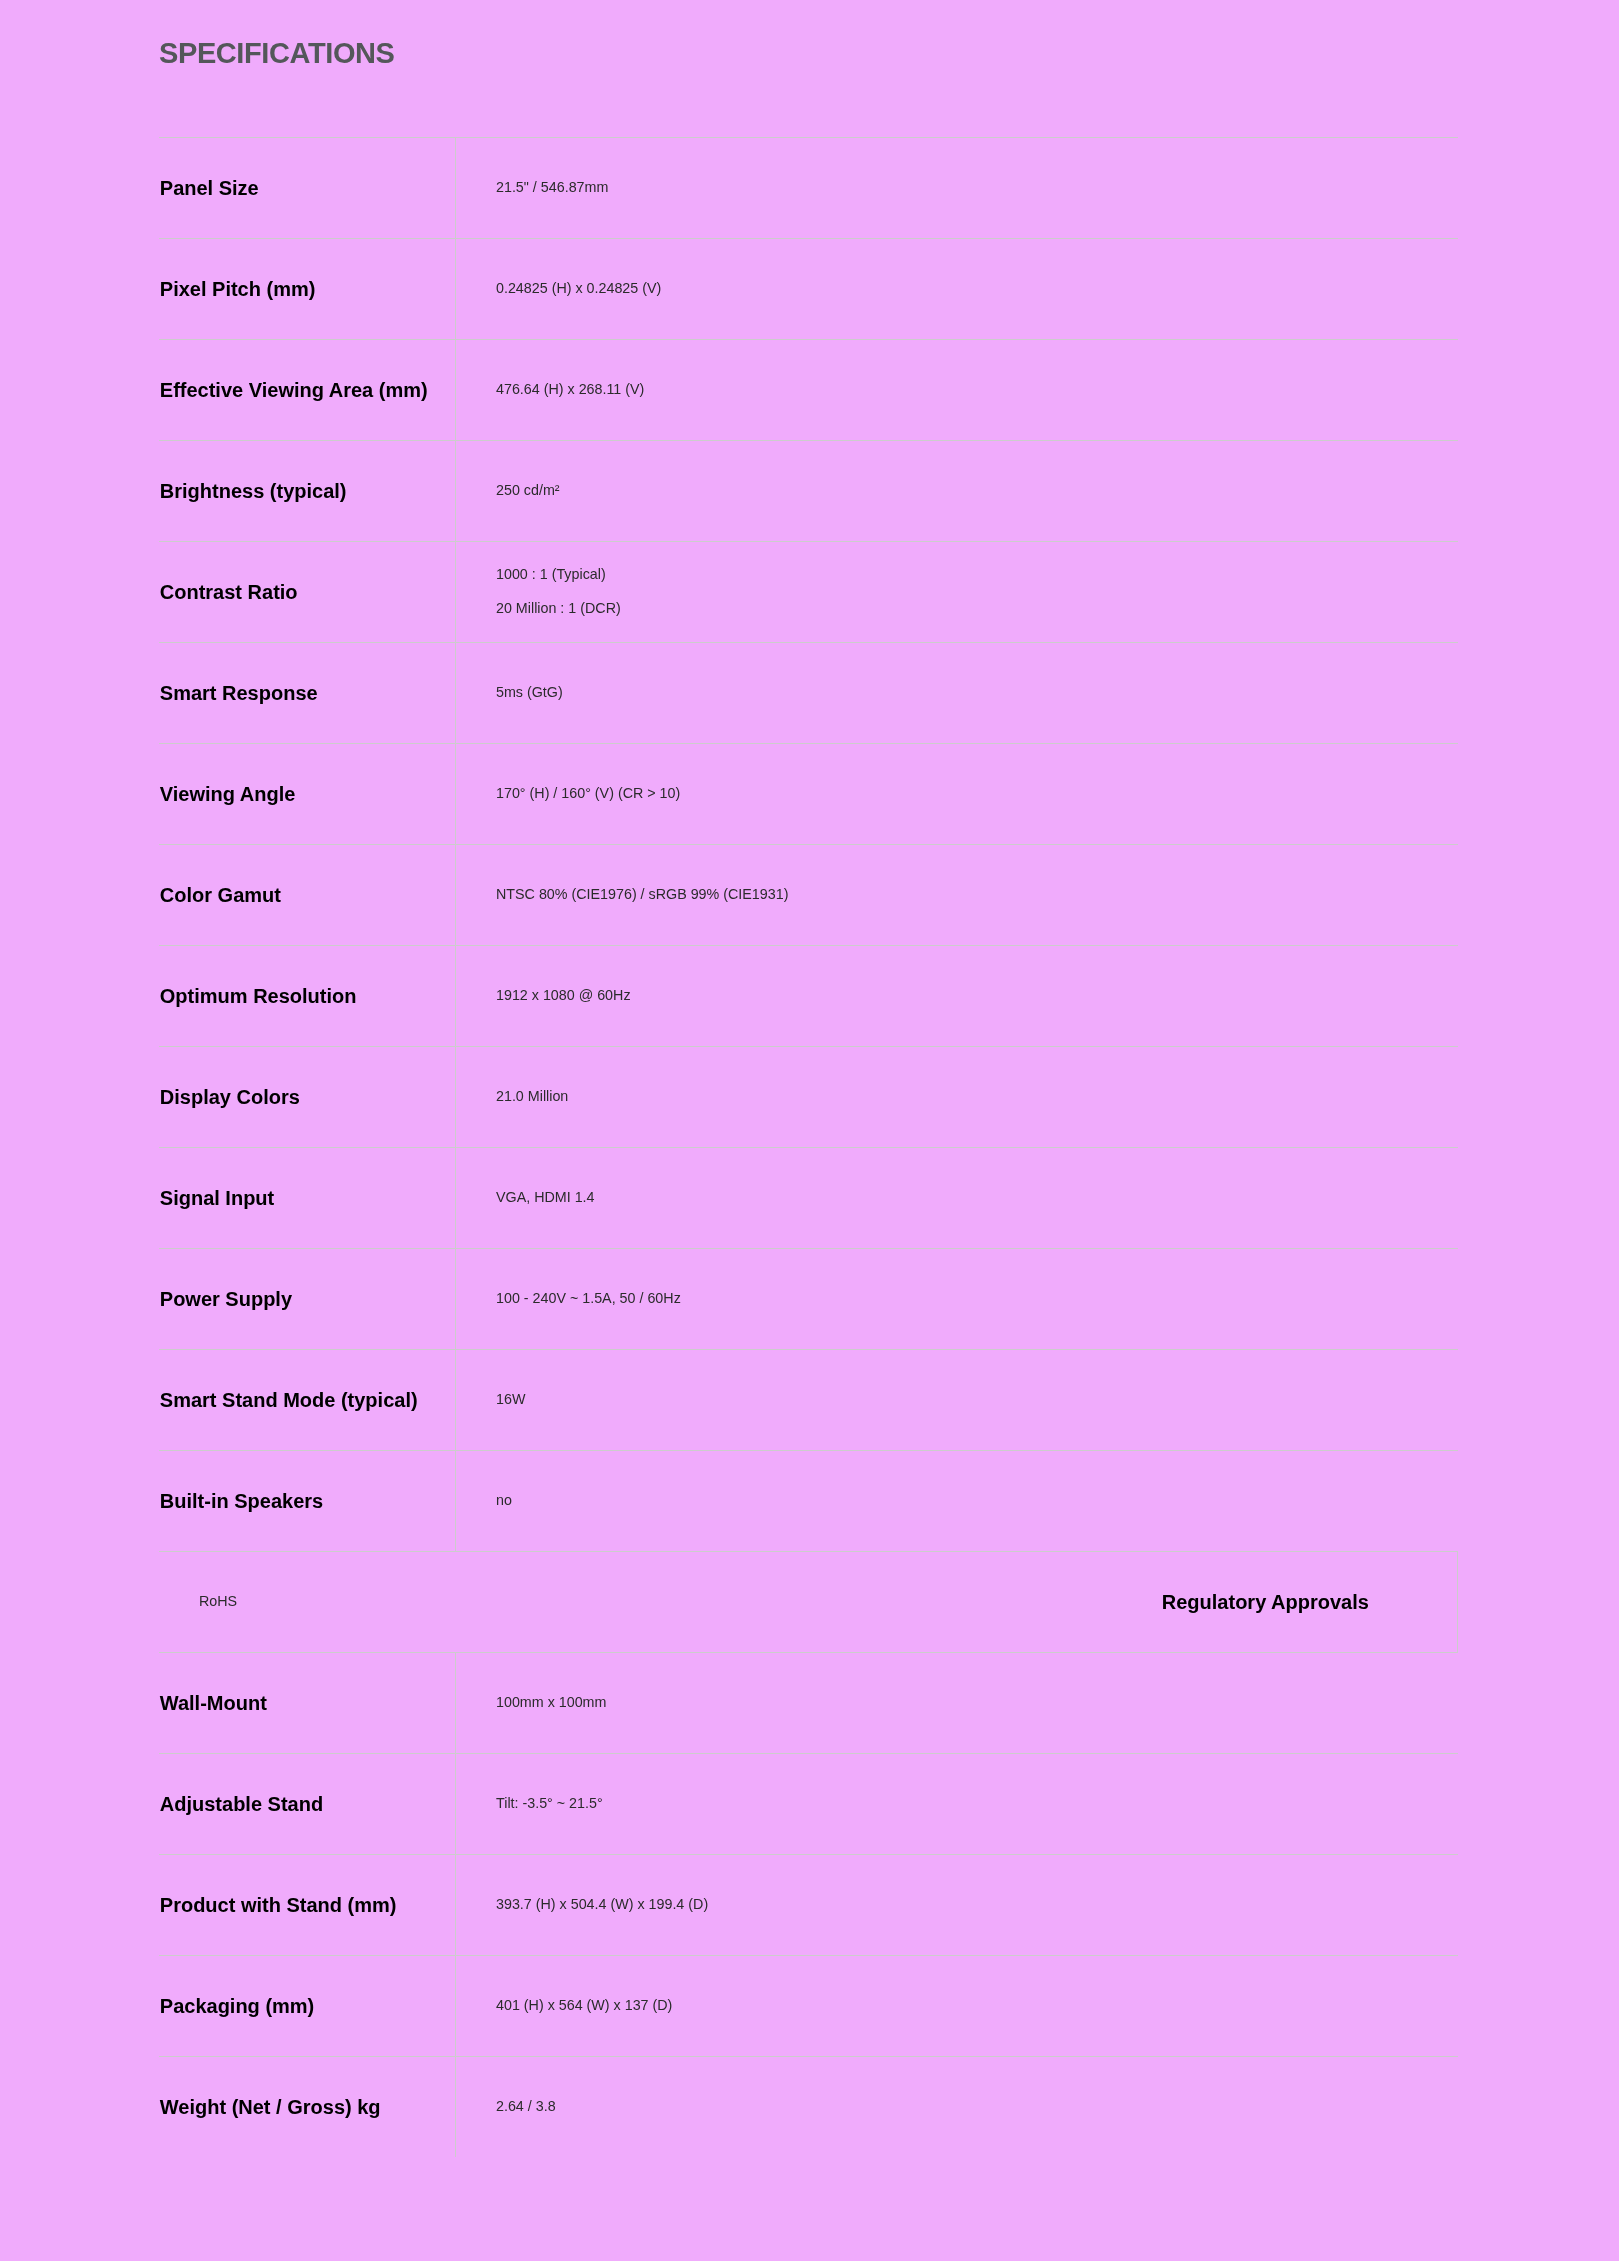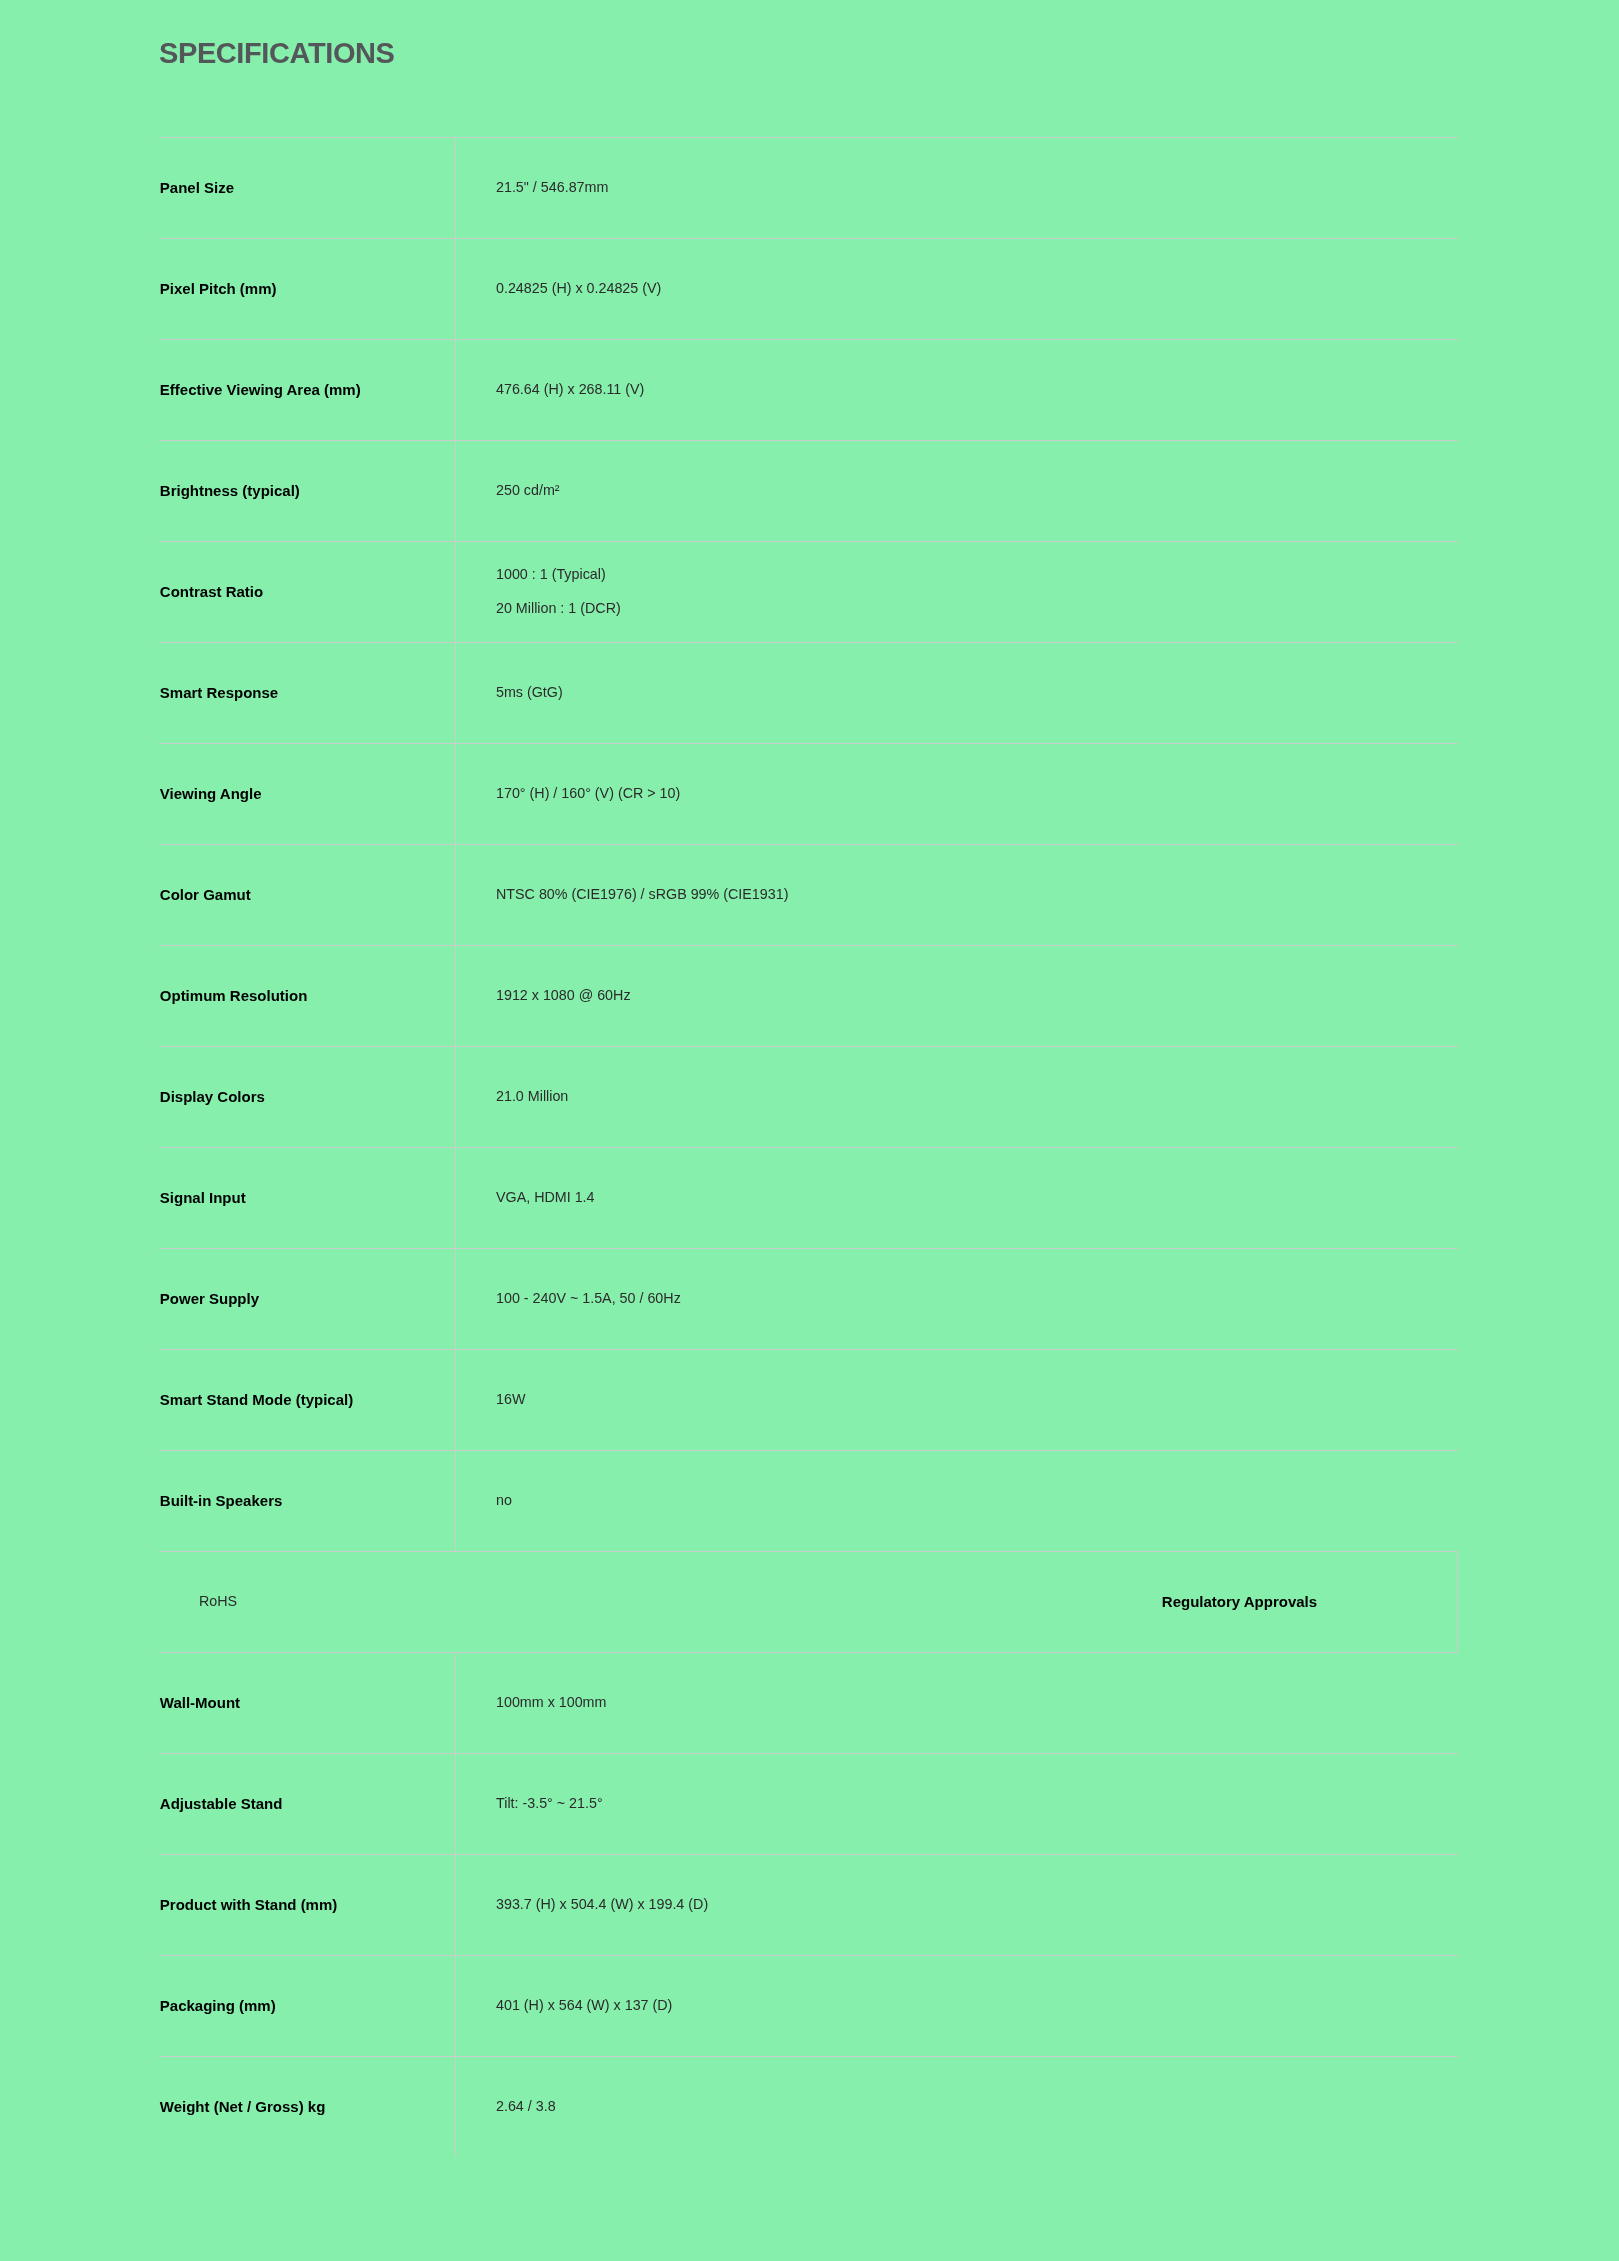--- a/index.html
+++ b/index.html
@@ -4,21 +4,21 @@
 <style>
   html, body {
     margin: 0;
     padding: 0;
     background: #ffffff;
     font-family: "Liberation Sans", "DejaVu Sans", sans-serif;
   }
   .page {
     width: 1619px;
     height: 2261px;
-    background: #86efac;
+    background: #f0abfc;
     overflow: hidden;
     position: relative;
   }
   .page-title {
     margin: 0;
     padding: 39px 0 0 159px;
     font-size: 29px;
     font-weight: bold;
     letter-spacing: -0.4px;
     color: #54575a;
@@ -38,21 +38,21 @@
     box-sizing: border-box;
     display: flex;
     flex-direction: column;
     justify-content: center;
   }
   .cell.label {
     width: 297px;
     flex: 0 0 297px;
     border-right: 0.8px solid #cccccc;
     padding: 8.4px 20px 8.4px 0.8px;
-    font-size: 15px;
+    font-size: 20px;
     font-weight: bold;
     color: #000000;
     line-height: 1.25;
   }
   .cell.value {
     flex: 1 1 auto;
     padding: 8.4px 17px 8.4px 40px;
     font-size: 14.3px;
     font-weight: normal;
     color: #2b2b2b;

